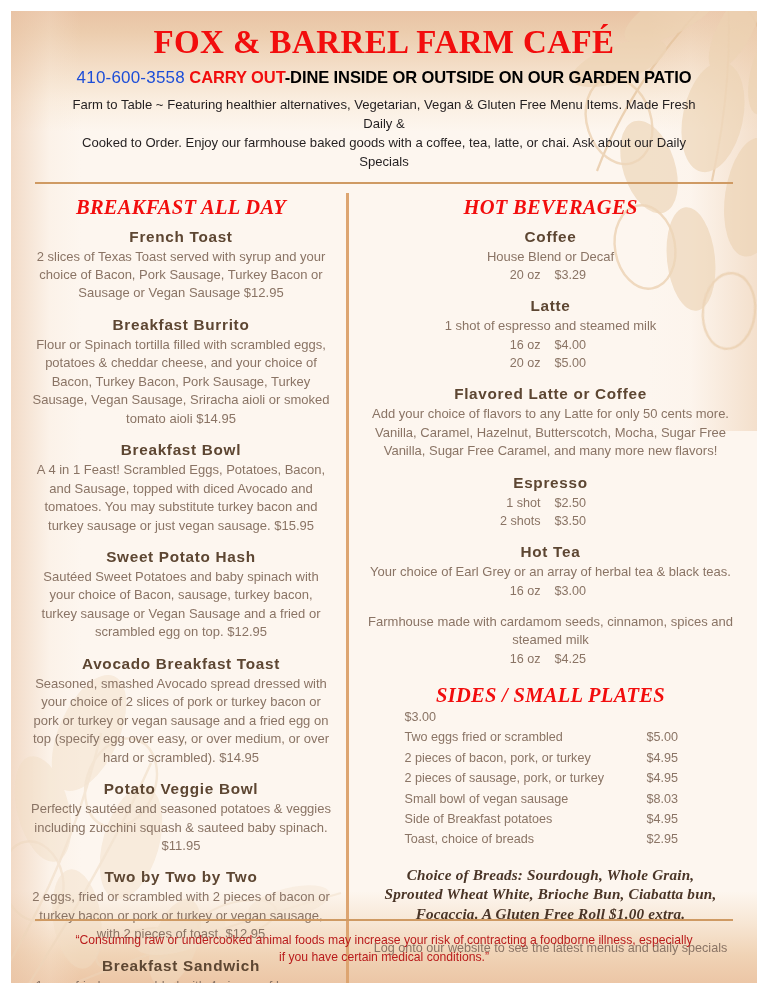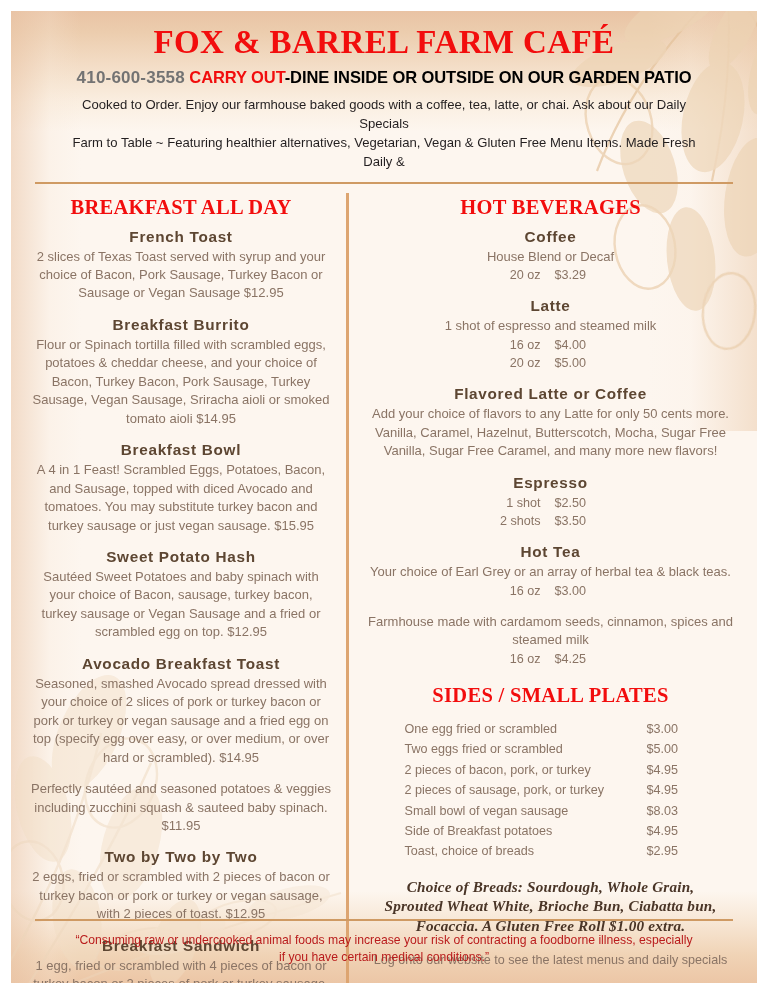--- a/index.html
+++ b/index.html
@@ -77,21 +77,21 @@
     margin: 0;
     line-height: 1.05;
   }
   .phone-line {
     margin-top: 8px;
     font-size: 16.5px;
     font-weight: bold;
     letter-spacing: -.1px;
     white-space: nowrap;
   }
-  .phone-num { color: #737373; font-weight: bold; font-size: 17px; letter-spacing: .2px; }
+  .phone-num { color: #1d4ed8; font-weight: normal; font-size: 17px; letter-spacing: .2px; }
   .carry-out { color: #f10d0d; }
   .dine-in { color: #000000; }
   .tagline {
     margin: 8px auto 0 auto;
     width: 652px;
     font-size: 13.1px;
     color: #231f20;
     line-height: 1.45;
     font-weight: 500;
   }
@@ -112,39 +112,40 @@
   .col-right { flex: 1; padding: 0 4px; }
 
   .section-head {
     font-family: "Liberation Serif", serif;
     color: #f20d0d;
     font-weight: bold;
     font-size: 20.5px;
     text-align: center;
     letter-spacing: .3px;
     margin: 3px 0 9px 0;
+    font-style: italic;
   }
   .item { text-align: center; margin-bottom: 13px; }
   .item-name {
     color: #5d4632;
     font-size: 15.3px;
     font-weight: bold;
     letter-spacing: .7px;
     margin-bottom: 2px;
   }
   .item-desc {
     color: #8a7465;
     font-size: 13px;
     line-height: 1.42;
   }
   .price-row { color: #8a7465; font-size: 12.6px; line-height: 1.45; }
   .price-row .oz { display: inline-block; min-width: 46px; text-align: right; }
   .price-row .amt { display: inline-block; min-width: 52px; text-align: left; padding-left: 14px; }
 
-  .sides-head { margin-top: 16px; margin-bottom: 12px; }
+  .sides-head { margin-top: 16px; margin-bottom: 0; }
   .sides-list { margin: 0 auto; width: 292px; }
   .sides-row {
     display: flex;
     justify-content: space-between;
     color: #8a7465;
     font-size: 12.6px;
     line-height: 1.62;
   }
   .sides-row .s-price { min-width: 50px; text-align: left; }
 
@@ -251,22 +252,22 @@
 
       <div class="masthead">
         <h1 class="cafe-title">FOX &amp; BARREL FARM CAFÉ</h1>
 
         <div class="phone-line">
           <span class="phone-num">410-600-3558</span>
           <span class="carry-out">CARRY OUT</span><span class="dine-in">-DINE INSIDE OR OUTSIDE ON OUR GARDEN PATIO</span>
         </div>
 
         <div class="tagline">
+          <div>Farm to Table ~ Featuring healthier alternatives, Vegetarian, Vegan &amp; Gluten Free Menu Items. Made Fresh Daily &amp;</div>
           <div>Cooked to Order.  Enjoy our farmhouse baked goods with a coffee, tea, latte, or chai.  Ask about our Daily Specials</div>
-          <div>Farm to Table ~ Featuring healthier alternatives, Vegetarian, Vegan &amp; Gluten Free Menu Items. Made Fresh Daily &amp;</div>
         </div>
       </div>
 
       <div class="top-rule"></div>
 
       <div class="columns">
 
         <div class="col-left">
           <div class="section-head">BREAKFAST ALL DAY</div>
           <div id="left-items">
@@ -284,20 +285,21 @@
               </div>
               <div class="item">
                 <div class="item-name">Sweet Potato Hash</div>
                 <div class="item-desc">Sautéed Sweet Potatoes and baby spinach with your choice of Bacon, sausage, turkey bacon, turkey sausage or Vegan Sausage and a fried or scrambled egg on top.    $12.95</div>
               </div>
               <div class="item">
                 <div class="item-name">Avocado Breakfast Toast</div>
                 <div class="item-desc">Seasoned, smashed Avocado spread dressed with your choice of 2 slices of pork or turkey bacon or pork or turkey or vegan sausage and a fried egg on top (specify egg over easy, or over medium, or over hard or scrambled).    $14.95</div>
               </div>
               <div class="item">
+                <div class="item-name">Potato Veggie Bowl</div>
                 <div class="item-desc">Perfectly sautéed and seasoned potatoes &amp; veggies including zucchini squash &amp; sauteed baby spinach. $11.95</div>
               </div>
               <div class="item">
                 <div class="item-name">Two by Two by Two</div>
                 <div class="item-desc">2 eggs, fried or scrambled with 2 pieces of bacon or turkey bacon or pork or turkey or vegan sausage, with 2 pieces of toast.   $12.95</div>
               </div>
               <div class="item">
                 <div class="item-name">Breakfast Sandwich</div>
                 <div class="item-desc">1 egg, fried or scrambled with 4 pieces of bacon or turkey bacon or 2 pieces of pork or turkey sausage, a slice of cheese on your choice of bread.  $12.95</div>
               </div>
@@ -336,21 +338,20 @@
               </div>
               <div class="item">
                 <div class="item-desc">Farmhouse made with cardamom seeds, cinnamon, spices and steamed milk</div>
                 <div class="price-row"><span class="oz">16 oz</span><span class="amt">$4.25</span></div>
               </div>
             </div>
 
           <div class="section-head sides-head">SIDES / SMALL PLATES</div>
           <div class="sides-list" id="sides-list">
               <div class="sides-row">
-                <span class="s-name">One egg fried or scrambled</span>
                 <span class="s-price">$3.00</span>
               </div>
               <div class="sides-row">
                 <span class="s-name">Two eggs fried or scrambled</span>
                 <span class="s-price">$5.00</span>
               </div>
               <div class="sides-row">
                 <span class="s-name">2 pieces of bacon, pork, or turkey</span>
                 <span class="s-price">$4.95</span>
               </div>

